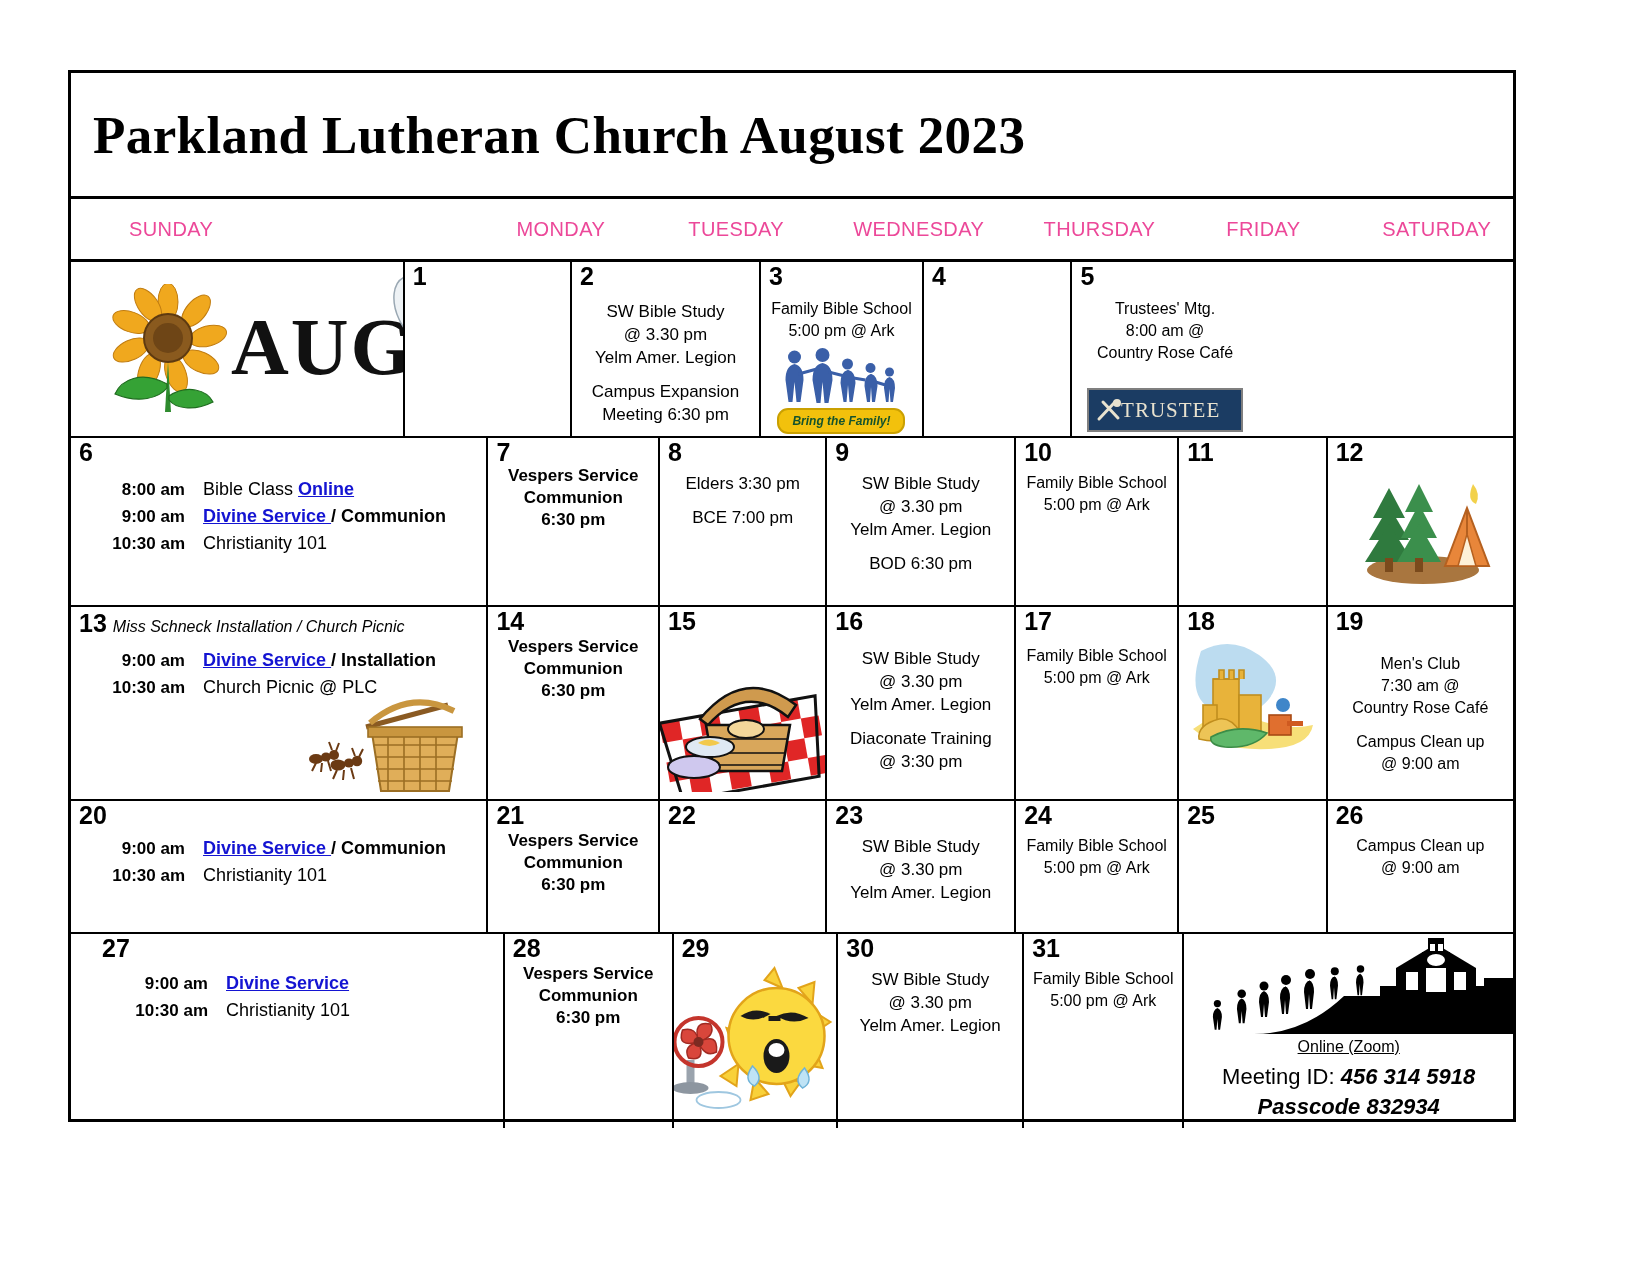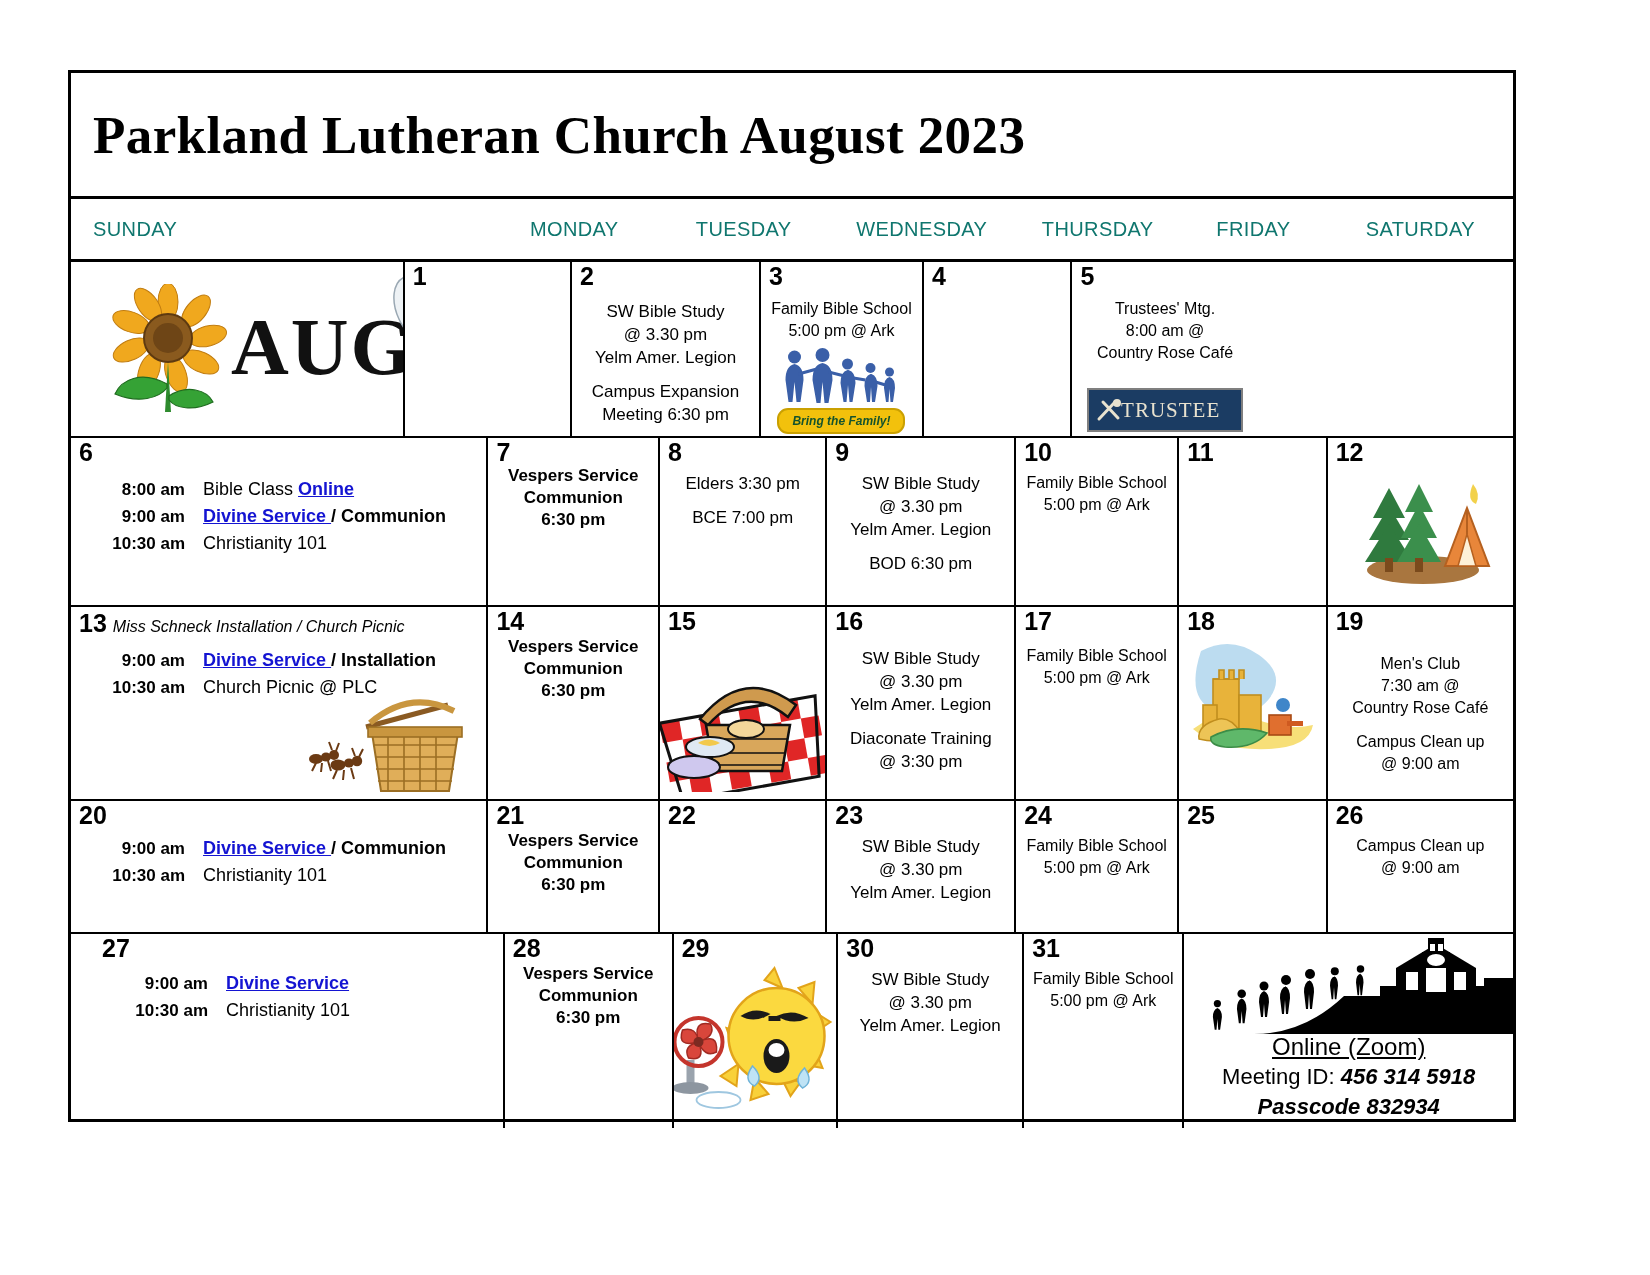--- a/index.html
+++ b/index.html
@@ -6,21 +6,21 @@
   body{width:1650px;height:1275px;font-family:"Liberation Sans",sans-serif;overflow:hidden;}
   .page{position:relative;width:1650px;height:1275px;background:#fff;}
   .cal{position:absolute;left:68px;top:70px;width:1448px;height:1052px;border:3px solid #000;box-sizing:border-box;background:#fff;}
 
   
   .title-row{height:123px;border-bottom:3px solid #000;display:flex;align-items:center;}
   .title-row .title{font-family:"Liberation Serif",serif;font-size:53px;font-weight:700;letter-spacing:.4px;padding-left:22px;white-space:nowrap;color:#000;}
 
   
   .dow-row{height:60px;border-bottom:3px solid #000;display:flex;}
-  .dow{font-size:20px;letter-spacing:.4px;color:#0f766e;display:flex;align-items:center;padding-left:22px;box-sizing:border-box;}
+  .dow{font-size:20px;letter-spacing:.4px;color:#ec4899;display:flex;align-items:center;padding-left:22px;box-sizing:border-box;margin-left:36px;}
   .dow.c0{width:28.95%;}
   .dow.c1{width:11.9%;}
   .dow.c2{width:11.6%;}
   .dow.c3{width:13.1%;}
   .dow.c4{width:11.3%;}
   .dow.c5{width:10.3%;}
   .dow.c6{width:12.85%;justify-content:center;padding-left:0;}
   .dow.c2,.dow.c3,.dow.c4,.dow.c5{justify-content:center;padding-left:0;}
   .dow.c1{justify-content:center;padding-left:0;}
 
@@ -60,21 +60,21 @@
   .sdesc{font-size:18px;white-space:nowrap;}
   .lnk{color:#1414d2;text-decoration:underline;font-weight:700;}
   .bld{font-weight:700;}
 
   
   .august-wrap{position:absolute;left:0;top:0;width:100%;height:100%;}
   .august-word{position:absolute;left:160px;top:40px;font-family:"Liberation Serif",serif;font-weight:700;font-size:80px;letter-spacing:2px;color:#111;}
 
   
   .zoombox{position:absolute;left:0;right:0;bottom:6px;text-align:center;}
-  .zoom-t1{font-size:24px;text-decoration:underline;line-height:30px;}
+  .zoom-t1{font-size:16px;text-decoration:underline;line-height:30px;}
   .zoom-t2{font-size:22px;line-height:30px;}
   .zoom-t2 b{font-style:italic;font-weight:700;}
   .zoom-t3{font-size:22px;font-style:italic;font-weight:700;line-height:30px;}
 
   
   .trustee{position:absolute;left:50%;transform:translateX(-50%);bottom:4px;width:152px;height:40px;background:#1b3c63;border:2px solid #7f7f7f;display:flex;align-items:center;}
   .trustee .tlabel{color:#e8e2cf;font-family:"Liberation Serif",serif;font-size:21px;letter-spacing:1px;padding-left:32px;}
 
   .fambadge{position:absolute;left:50%;transform:translateX(-50%);bottom:2px;width:124px;height:22px;background:#f2c10c;border:2px solid #caa000;border-radius:11px;color:#14532d;font-style:italic;font-weight:700;font-size:12px;display:flex;align-items:center;justify-content:center;}
   svg{display:block;}

